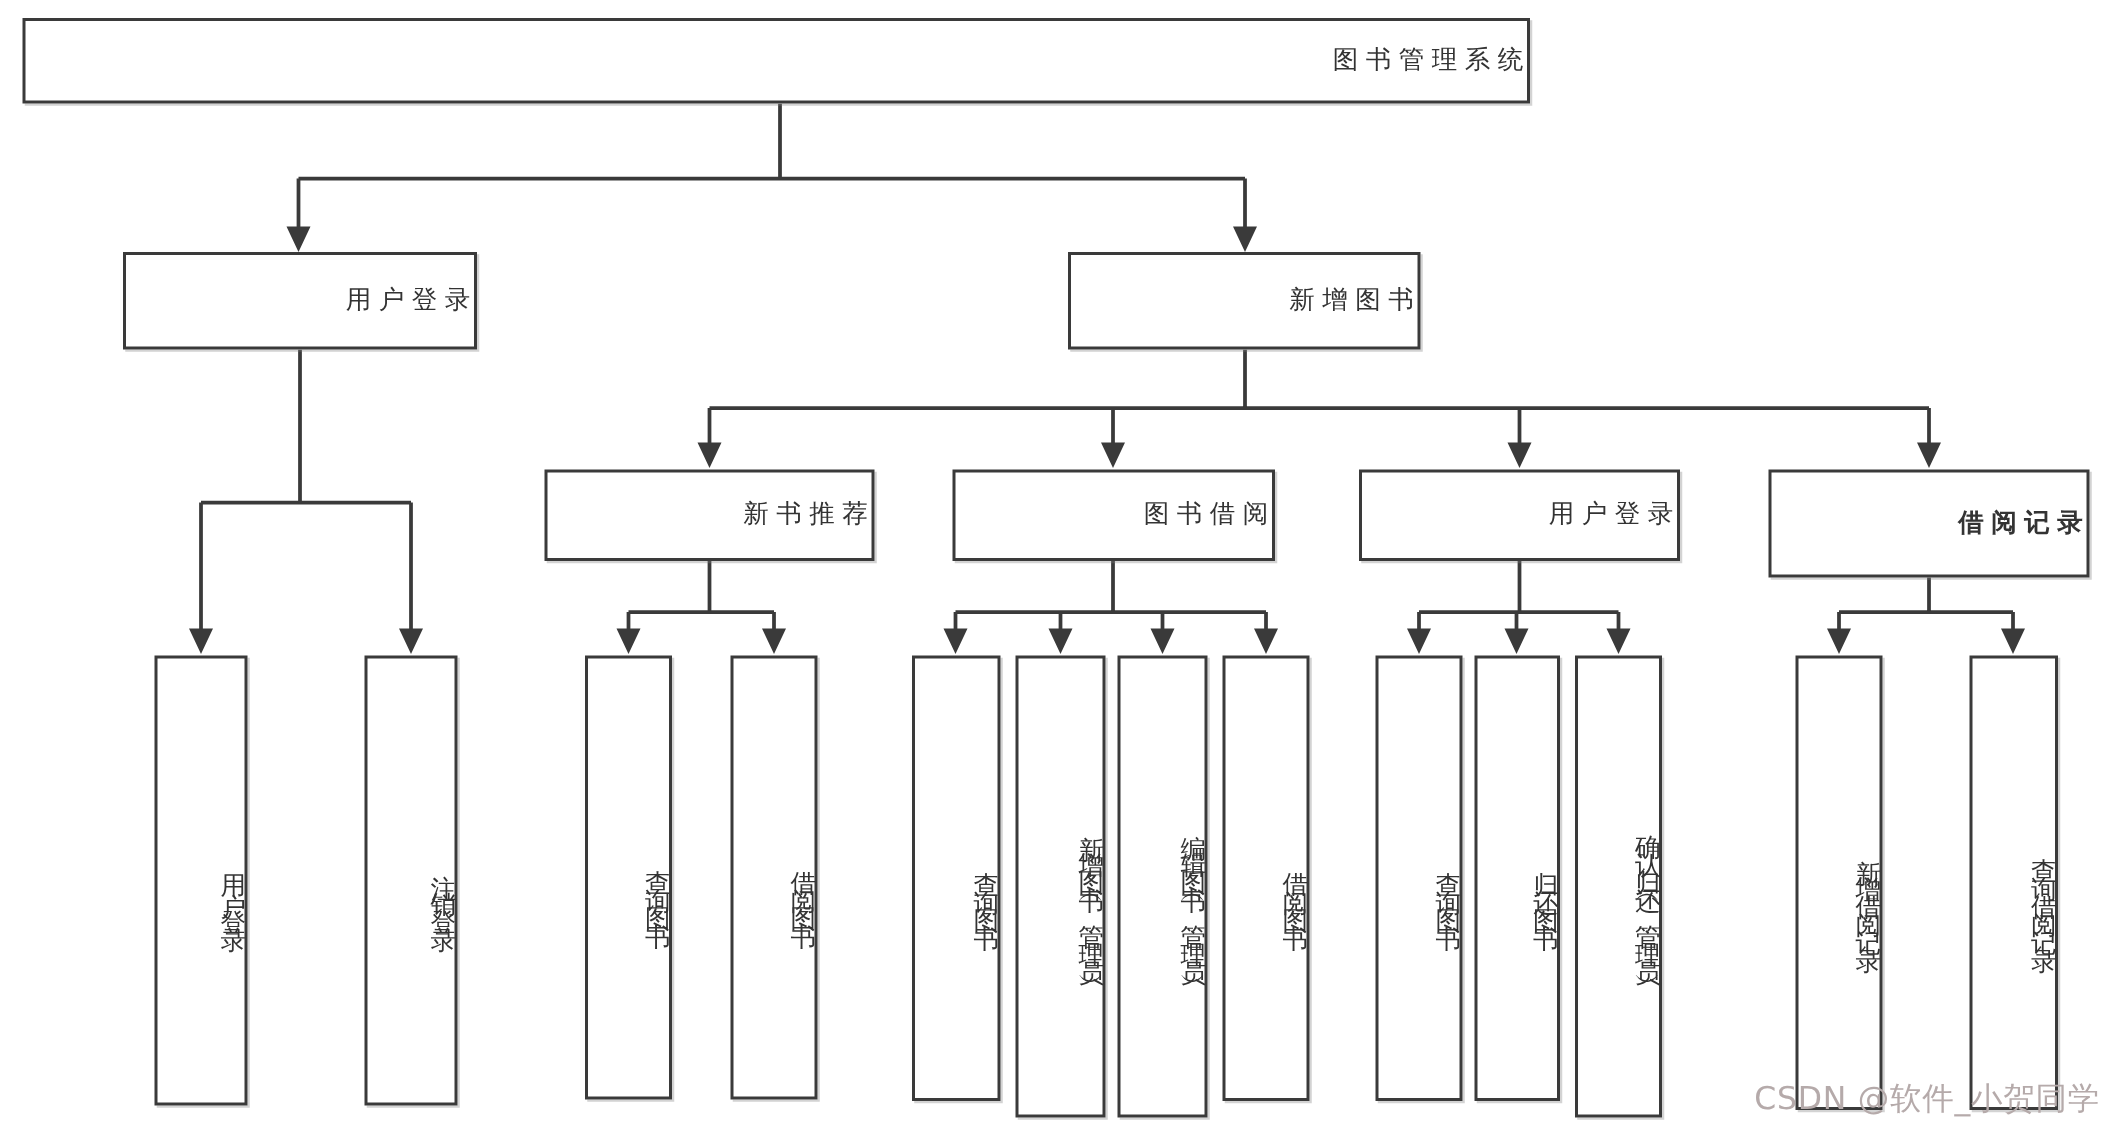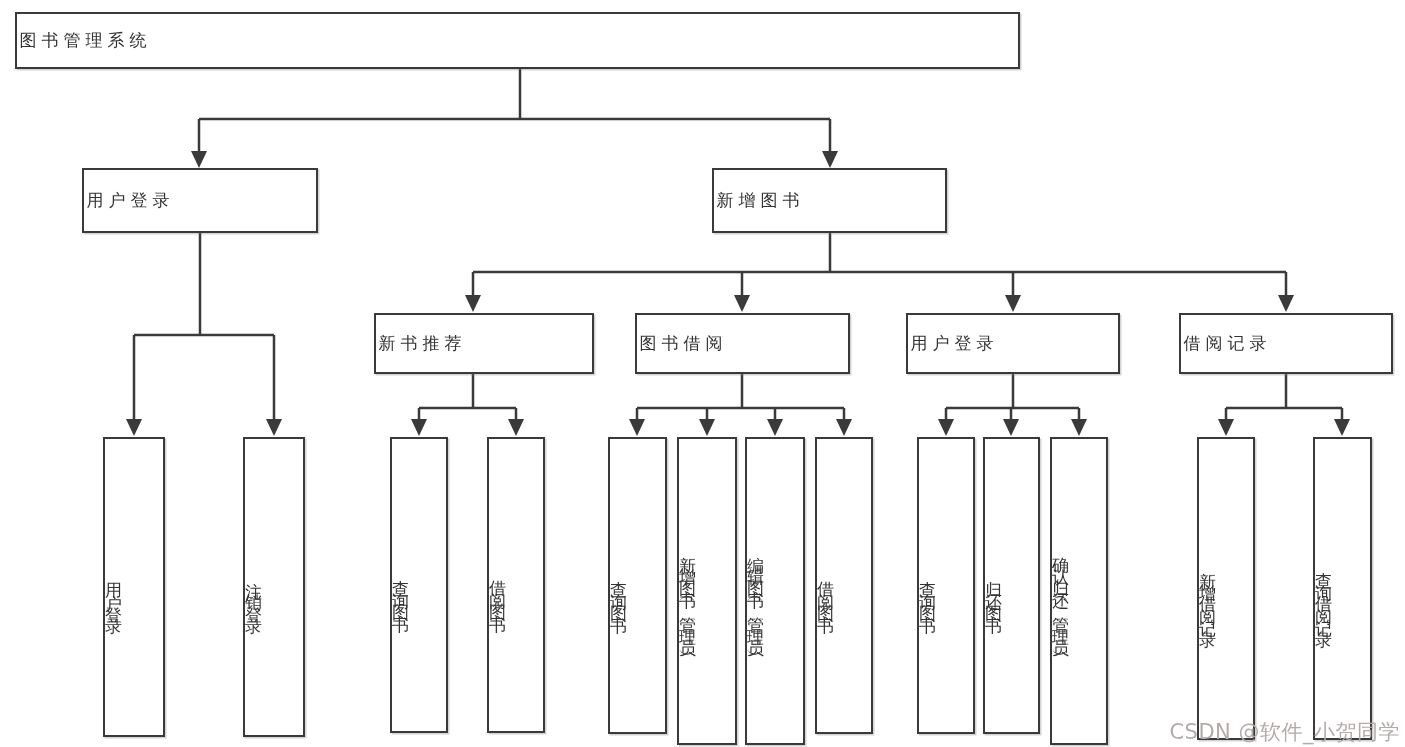--- a/index.html
+++ b/index.html
@@ -10,21 +10,21 @@
     font-family:"DejaVu Sans", sans-serif;
     color:#333333;
     overflow:hidden;
   }
   .stage svg.wires { position:absolute; left:0; top:0; pointer-events:none; }
   .box {
     position:absolute;
     box-sizing:border-box;
     border:2px solid #3a3a3a;
     background:#ffffff;
-    display:flex; align-items:center; justify-content:flex-start;
+    display:flex; align-items:center; justify-content:flex-end;
     box-shadow:1.5px 1.5px 0 rgba(130,130,130,0.35);
   }
   .box .hlabel {
     font-size:17px;
     letter-spacing:5px;
     white-space:nowrap;
     line-height:1;
     transform:translateX(2.5px); 
   }
   .box .vlabel {
@@ -79,30 +79,30 @@
     <span class="hlabel">图书管理系统</span>
   </div>
 
   <div class="box" style="left:82px; top:168px; width:236px; height:65px;">
     <span class="hlabel">用户登录</span>
   </div>
   <div class="box" style="left:712px; top:168px; width:235px; height:65px;">
     <span class="hlabel">新增图书</span>
   </div>
 
-  <div class="box" style="left:374px; top:313px; width:220px; height:61px;">
+  <div class="box" style="left:363px; top:313px; width:220px; height:61px;">
     <span class="hlabel">新书推荐</span>
   </div>
   <div class="box" style="left:635px; top:313px; width:215px; height:61px;">
     <span class="hlabel">图书借阅</span>
   </div>
   <div class="box" style="left:906px; top:313px; width:214px; height:61px;">
     <span class="hlabel">用户登录</span>
   </div>
-  <div class="box" style="left:1179px; top:313px; width:214px; height:61px;">
+  <div class="box" style="left:1179px; top:313px; width:214px; height:72px;font-weight:bold;">
     <span class="hlabel">借阅记录</span>
   </div>
 
   <div class="box" style="left:103px; top:437px; width:62px; height:300px;">
     <span class="vlabel">用户登录</span>
   </div>
   <div class="box" style="left:243px; top:437px; width:62px; height:300px;">
     <span class="vlabel">注销登录</span>
   </div>
 

